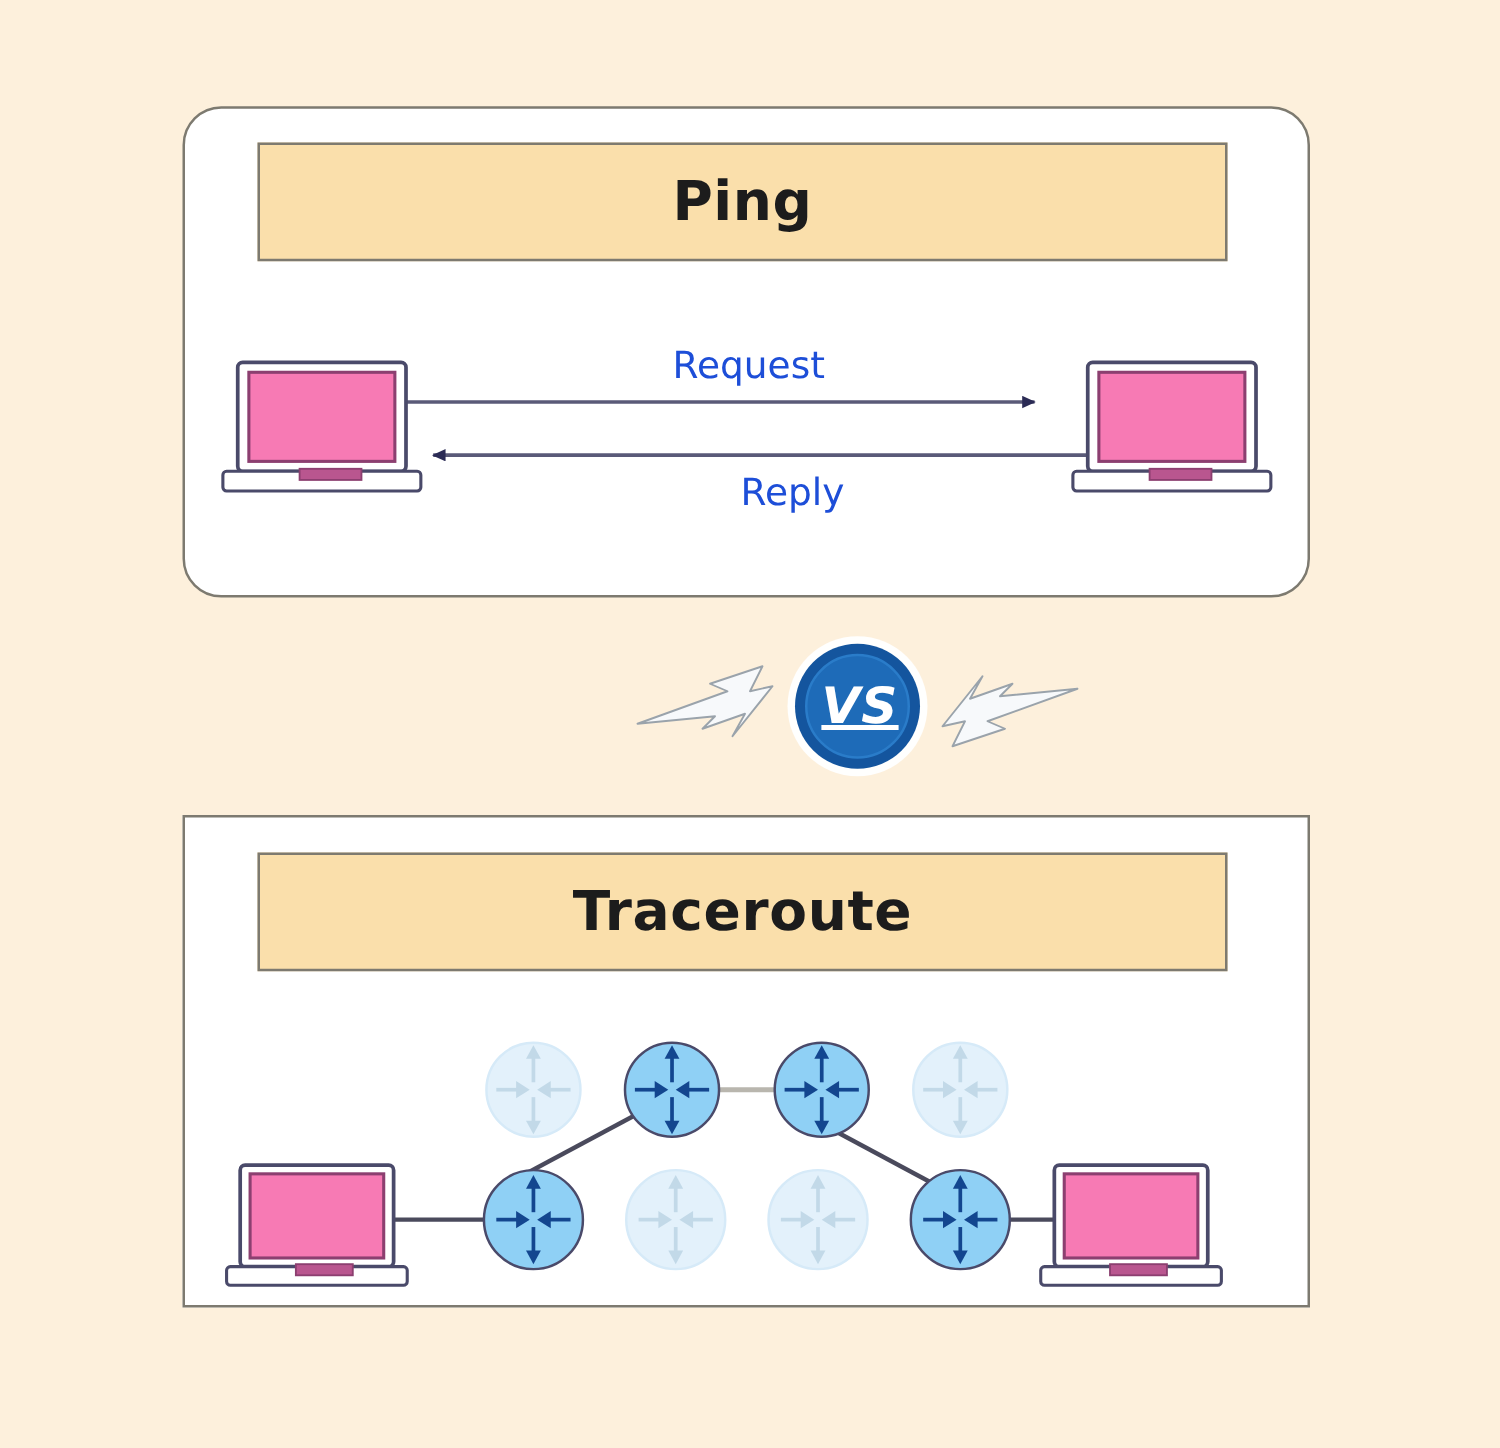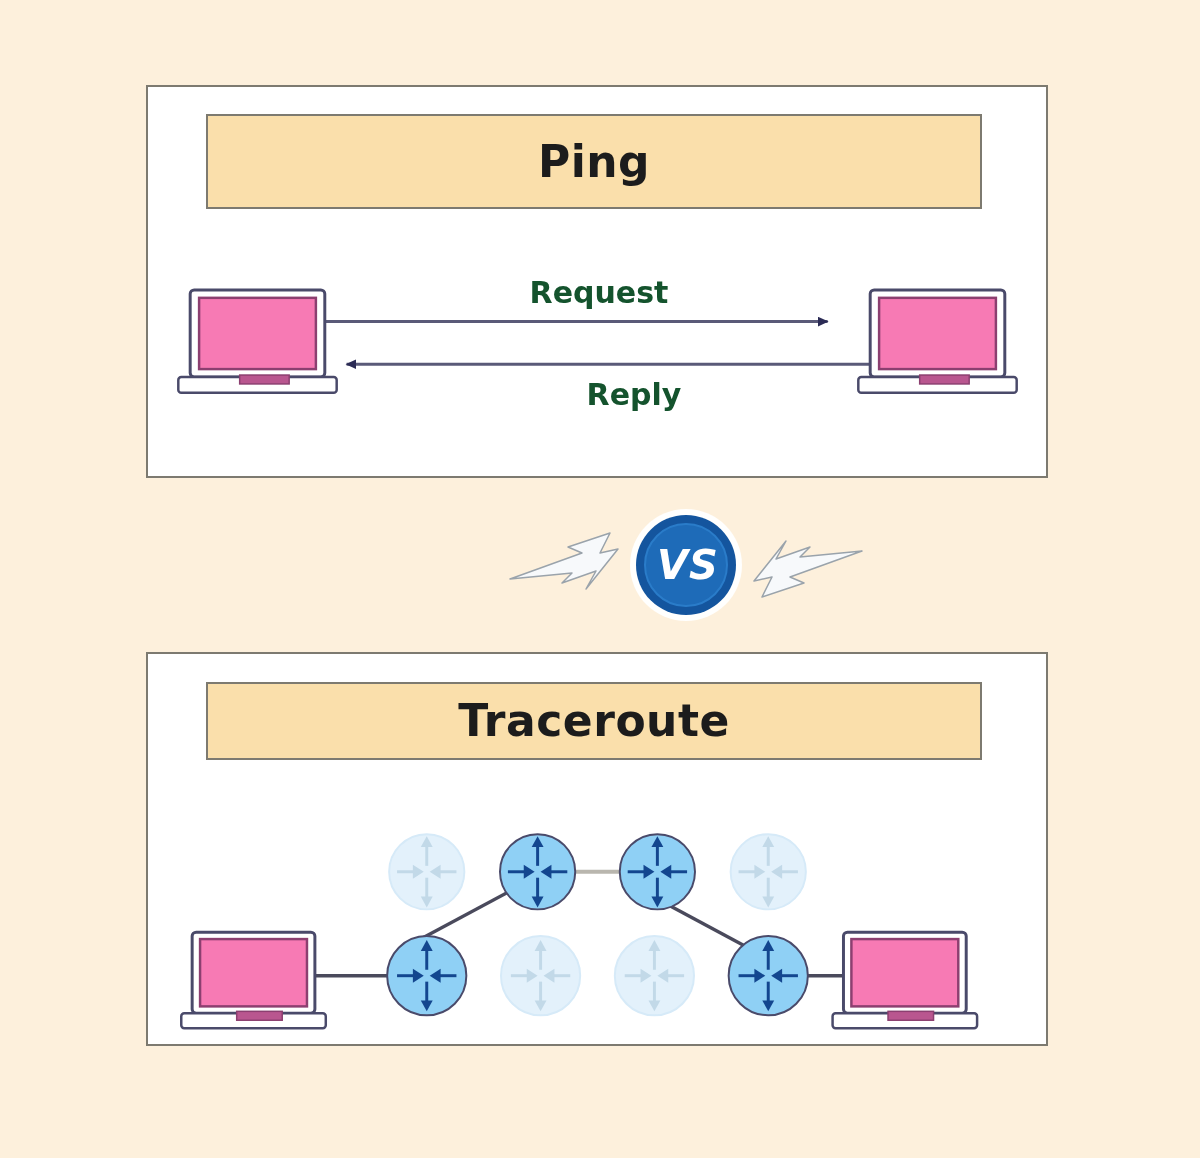--- a/index.html
+++ b/index.html
@@ -22,53 +22,52 @@
     height: 1158px;
   }
 
   
   .panel {
     position: absolute;
     background: #ffffff;
     border: 2px solid #7d7a70;
     box-sizing: border-box;
   }
-  #panel-ping      { left: 146px; top: 85px;  width: 902px; height: 393px; }
+  #panel-ping      { left: 146px; top: 85px;  width: 902px; height: 393px; border-radius: 31px; }
   #panel-traceroute{ left: 146px; top: 652px; width: 902px; height: 394px; }
 
   
   .title-bar {
     position: absolute;
     background: #fadfab;
     border: 2px solid #7d7a70;
     box-sizing: border-box;
     display: flex;
     align-items: center;
     justify-content: center;
   }
   #title-ping       { left: 58px; top: 27px; width: 776px; height: 95px; }
-  #title-traceroute { left: 58px; top: 28px; width: 776px; height: 78px; }
+  #title-traceroute { left: 58px; top: 28px; width: 776px; height: 95px; }
   .title-text {
     font-family: "DejaVu Sans", sans-serif;
     font-weight: bold;
     font-size: 44px;
     color: #1c1c1c;
     letter-spacing: 0.5px;
     line-height: 1;
   }
 
   
   .flow-label {
     position: absolute;
     font-family: "DejaVu Sans", sans-serif;
     font-size: 30px;
-    color: #14532d;
+    color: #1d4ed8;
     white-space: nowrap;
     text-align: center;
-    font-weight: bold;
   }
   #label-request { left: 0px; top: 188px; width: 902px; }
   #label-reply   { left: 0px; top: 290px; width: 902px; margin-left: 35px; }
 
   
   .svg-layer {
     position: absolute;
     left: 0; top: 0;
     width: 100%;
     height: 100%;
@@ -94,20 +93,21 @@
     justify-content: center;
     font-family: "DejaVu Sans", sans-serif;
     font-style: italic;
     font-weight: bold;
     font-size: 40px;
     color: #ffffff;
     letter-spacing: 1px;
     padding-left: 4px;
     box-sizing: border-box;
     pointer-events: none;
+    text-decoration: underline;
   }
 </style>
 </head>
 <body>
 
 <div class="stage">
 
   <div class="panel" id="panel-ping">
 
     <div class="title-bar" id="title-ping">

